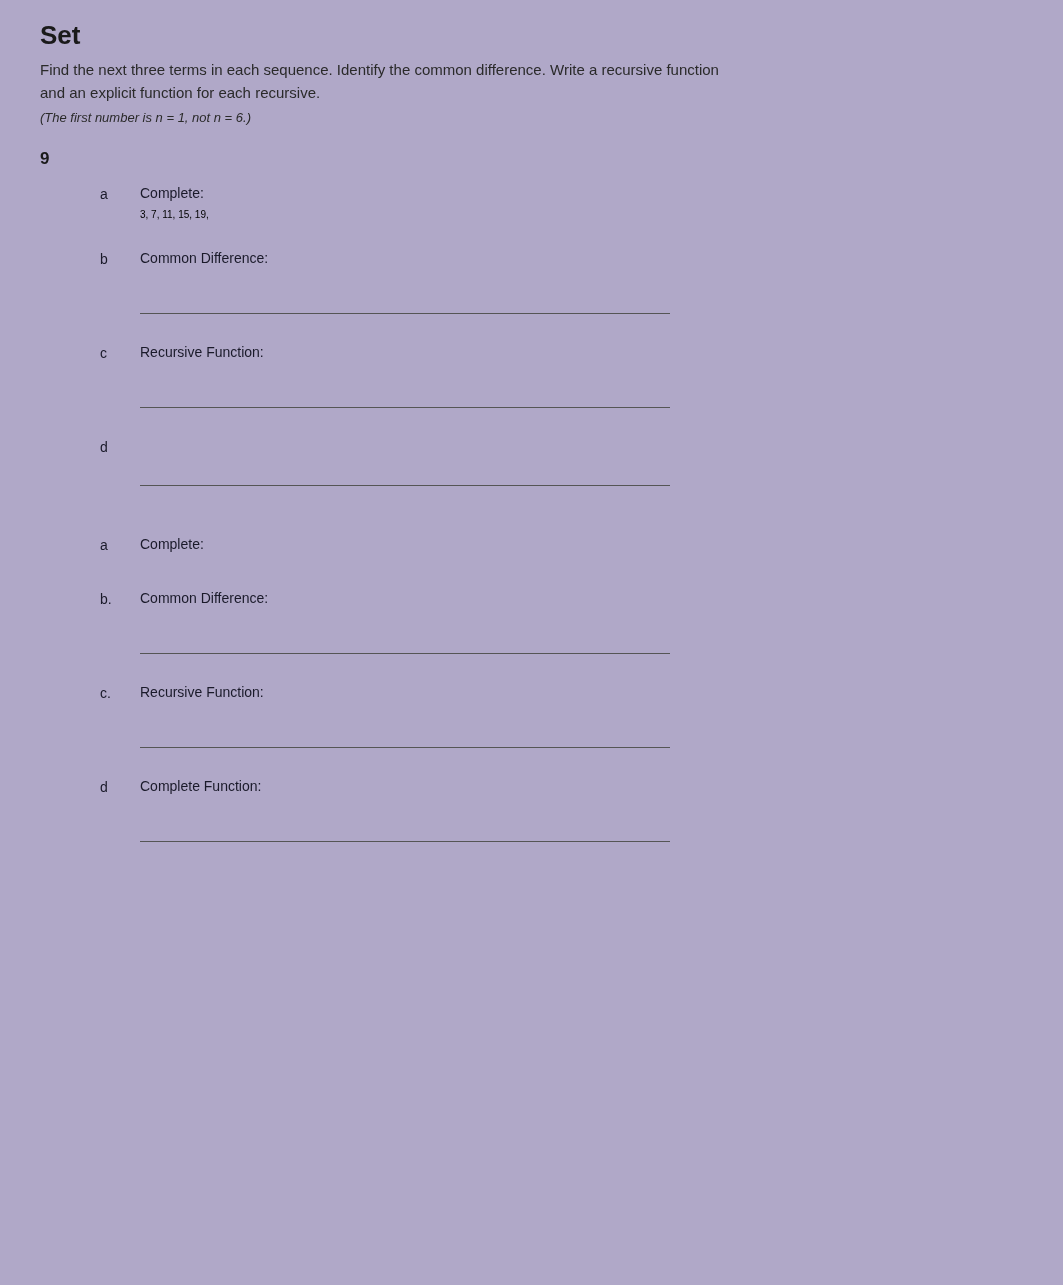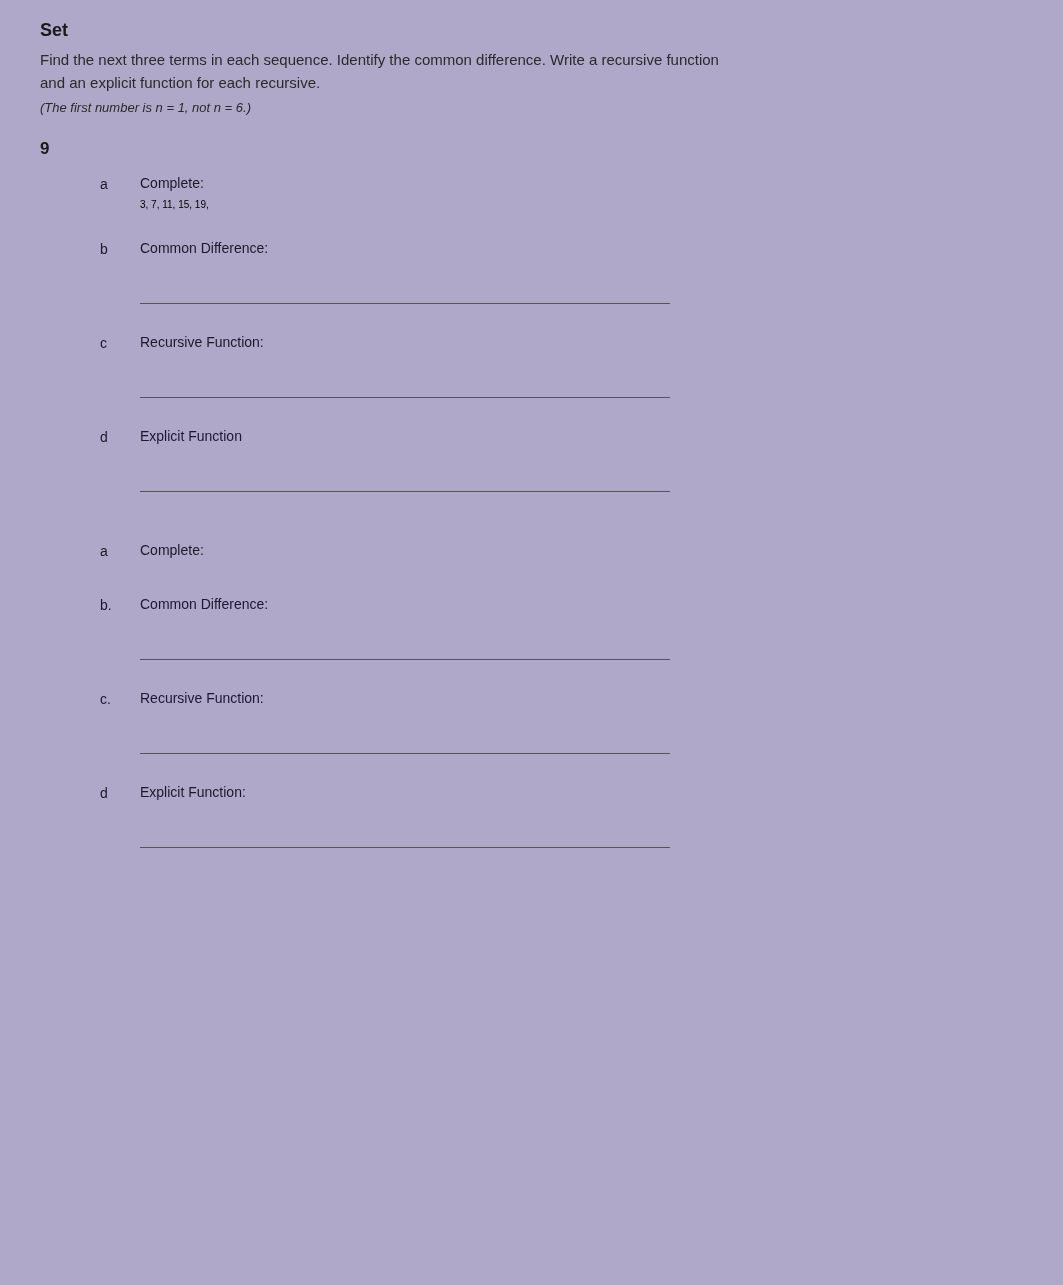--- a/index.html
+++ b/index.html
@@ -11,21 +11,21 @@
     body {
       width: 1063px;
       min-height: 1285px;
       background-color: #b0a8c8;
       font-family: Arial, sans-serif;
       color: #2a2a2a;
       padding: 20px 40px;
     }
 
     .page-title {
-      font-size: 18px;
+      font-size: 26px;
       font-weight: bold;
       color: #1a1a1a;
       margin-bottom: 8px;
     }
 
     .instructions {
       font-size: 15px;
       color: #2a2a2a;
       margin-bottom: 6px;
       line-height: 1.5;
@@ -123,21 +123,20 @@
     <div class="sub-label">c</div>
     <div class="sub-content">
       <div class="sub-title">Recursive Function:</div>
       <div class="answer-area"></div>
     </div>
   </div>
 
   <div class="sub-item" style="margin-bottom: 50px;">
     <div class="sub-label">d</div>
     <div class="sub-content">
-      <div class="sub-title">Explicit Function</div>
       <div class="answer-area"></div>
     </div>
   </div>
 </div>
 
 <div class="problem-block">
 
   <div class="sub-item">
     <div class="sub-label">a</div>
     <div class="sub-content">
@@ -157,17 +156,17 @@
     <div class="sub-label">c.</div>
     <div class="sub-content">
       <div class="sub-title">Recursive Function:</div>
       <div class="answer-area"></div>
     </div>
   </div>
 
   <div class="sub-item">
     <div class="sub-label">d</div>
     <div class="sub-content">
-      <div class="sub-title">Explicit Function:</div>
+      <div class="sub-title">Complete Function:</div>
       <div class="answer-area"></div>
     </div>
   </div>
 </div>
 
 </body></html>

